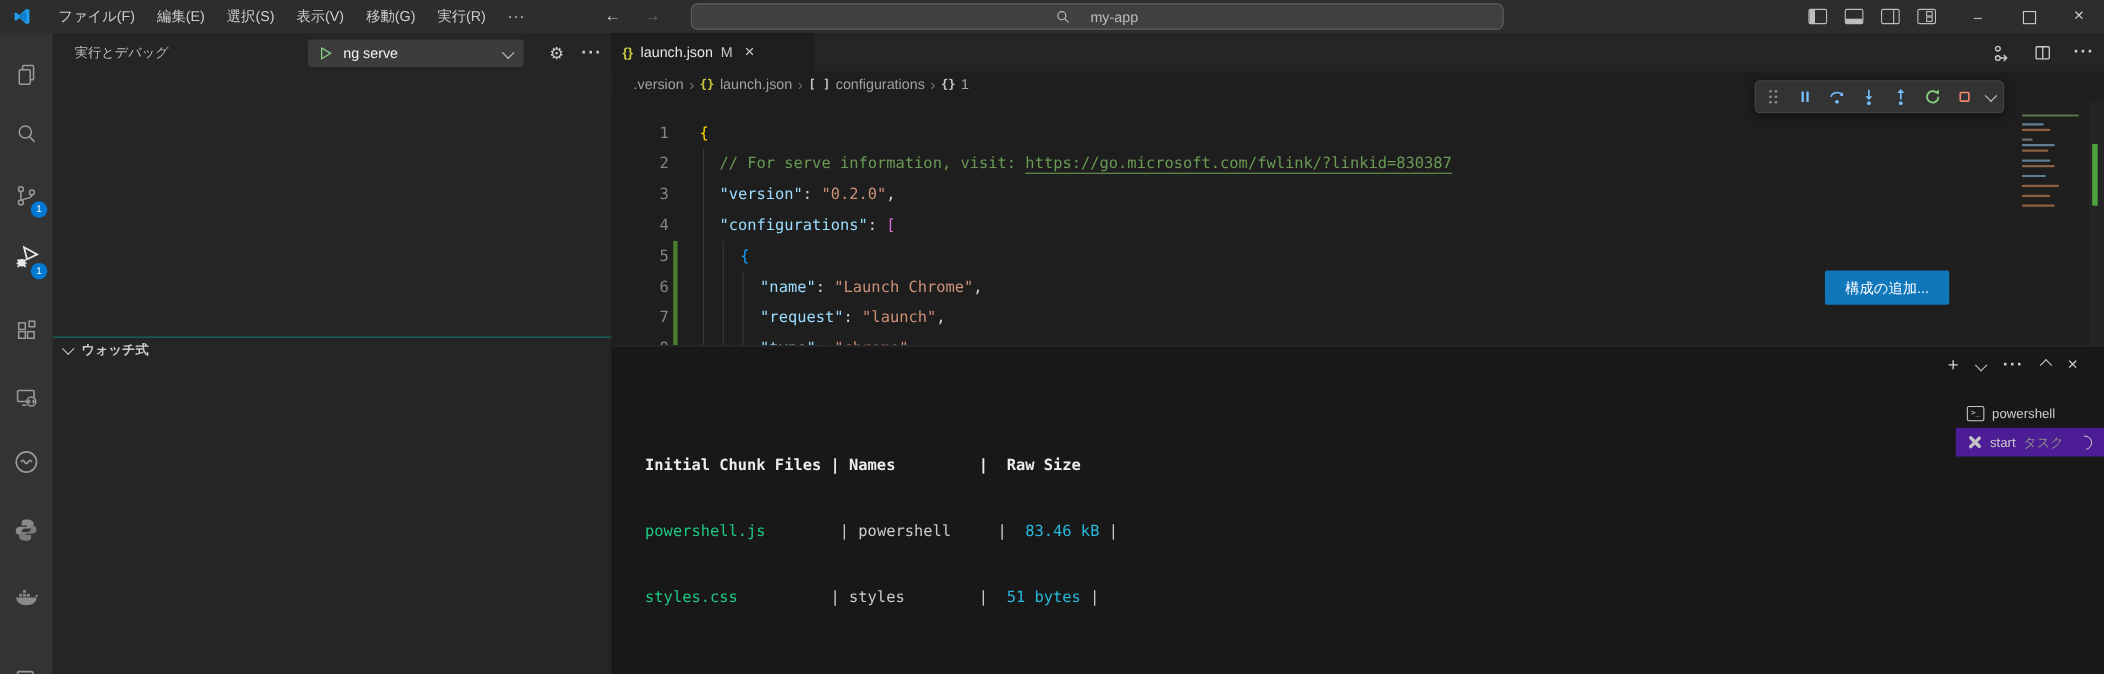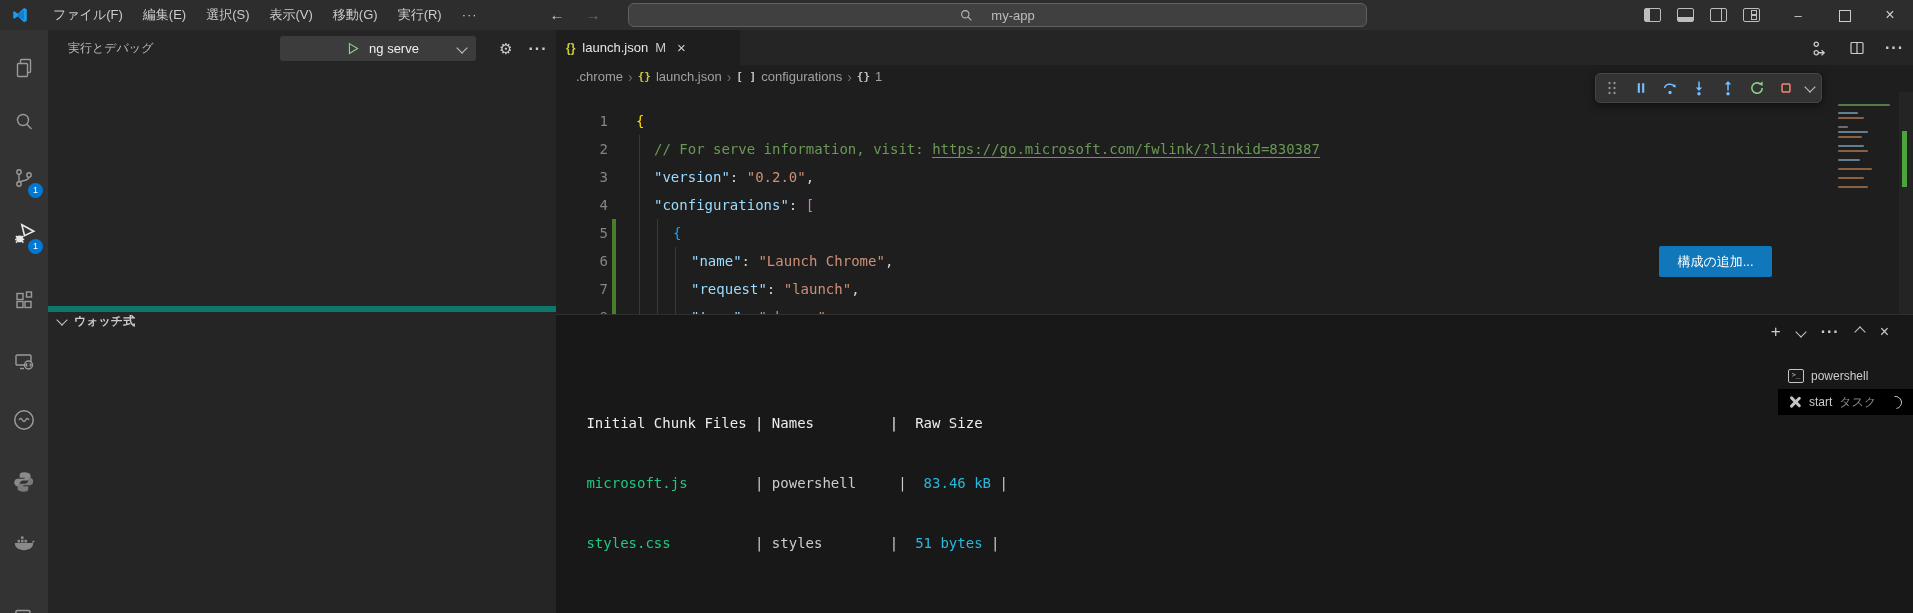--- a/index.html
+++ b/index.html
@@ -34,21 +34,21 @@
   .act{position:absolute;left:0;width:48px;height:48px;display:flex;align-items:center;justify-content:center;}
   .act svg{stroke:#9a9a9a;fill:none;stroke-width:1.4;}
   .act.active svg{stroke:#e8e8e8;}
   .badge{position:absolute;right:5px;bottom:4px;min-width:15px;height:15px;border-radius:8px;background:#0078d4;
          color:#fff;font-size:9px;line-height:15px;text-align:center;}
 
   
   .sidebar{position:absolute;left:48px;top:30px;width:508px;height:583px;background:#252526;color:#cccccc;}
   .sb-title{position:absolute;left:20px;top:10px;font-size:12px;color:#bbbbbb;}
   .cfg-box{position:absolute;left:232px;top:6px;width:196px;height:25px;background:#3c3c3c;border-radius:3px;
-           display:flex;align-items:center;font-size:13px;color:#f0f0f0;justify-content:center;}
+           display:flex;align-items:center;font-size:13px;color:#f0f0f0;}
   .chv{display:inline-block;width:7px;height:7px;border-left:1.5px solid #c5c5c5;border-bottom:1.5px solid #c5c5c5;transform:rotate(-45deg);}
   .chv.up{transform:rotate(135deg);}
   .sb-sec{position:absolute;left:0;width:508px;height:24px;display:flex;align-items:center;gap:8px;
           padding-left:10px;box-sizing:border-box;font-size:12px;font-weight:bold;color:#cccccc;}
   .icon-btn{display:flex;align-items:center;justify-content:center;width:22px;height:22px;color:#cccccc;}
 
   
   .tabstrip{position:absolute;left:556px;top:30px;width:1357px;height:35px;background:#252526;}
   .tab{position:absolute;left:0;top:0;height:35px;width:184px;background:#1e1e1e;display:flex;align-items:center;
        padding:0 10px;box-sizing:border-box;gap:7px;font-size:13px;color:#e7e7e7;}
@@ -89,25 +89,25 @@
   .scroll-shade{position:absolute;left:1899px;top:92px;width:14px;height:222px;background:rgba(121,121,121,.08);}
 
   
   .panel{position:absolute;left:556px;top:314px;width:1357px;height:299px;background:#181818;border-top:1px solid #2f2f2f;box-sizing:border-box;}
   .panel-tabs{position:absolute;left:38px;top:0;height:34px;display:flex;gap:28px;align-items:center;font-size:13px;color:#9d9d9d;}
   .panel-tab.active{color:#e7e7e7;border-bottom:1px solid #e7e7e7;padding-bottom:5px;margin-bottom:-6px;}
   .panel-acts{position:absolute;right:24px;top:0;height:34px;display:flex;align-items:center;gap:16px;color:#cccccc;}
   .term{position:absolute;left:22px;top:58px;font-size:14px;line-height:20px;white-space:pre;
         font-family:"DejaVu Sans Mono","Liberation Mono",monospace;}
   .t-line{height:20px;}
-  .tok-text{color:#cccccc}.tok-bold{color:#ededed;font-weight:normal}
+  .tok-text{color:#cccccc}.tok-bold{color:#ededed;font-weight:bold}
   .tok-green{color:#1fc983}.tok-cyan{color:#29b8db}
   .task-list{position:absolute;left:1222px;top:48px;width:135px;font-size:12px;color:#cccccc;}
   .task-row{height:26px;display:flex;align-items:center;gap:7px;padding-left:10px;}
-  .task-row.selected{background:#000000;}
+  .task-row.selected{background:#4c1d95;}
   .ps-ic{width:14px;height:12px;border:1px solid #c5c5c5;border-radius:2px;font-size:7px;line-height:11px;
          text-align:center;color:#c5c5c5;font-family:"DejaVu Sans Mono",monospace;}
   .tools-ic{width:14px;height:14px;position:relative;}
   .tools-ic:before,.tools-ic:after{content:"";position:absolute;left:6px;top:0;width:2.5px;height:14px;background:#c5c5c5;border-radius:2px;}
   .tools-ic:before{transform:rotate(45deg);} .tools-ic:after{transform:rotate(-45deg);}
   .spinner{width:11px;height:11px;border:1.5px solid transparent;border-top-color:#bbb;border-right-color:#bbb;
            border-radius:50%;transform:rotate(35deg);margin-left:6px;}
   .dim{color:#8d8d8d;}
 </style>
 </head>
@@ -239,21 +239,21 @@
     <svg width="13" height="13" viewBox="0 0 16 16" style="margin:0 9px 0 10px;">
       <polygon points="3,2 13,8 3,14" fill="none" stroke="#89d185" stroke-width="1.4"></polygon>
     </svg>
     <span>ng serve</span>
     <span class="chv" style="position:absolute;right:10px;top:8px;"></span>
   </div>
   <span class="icon-btn" style="position:absolute;left:447px;top:8px;font-size:15px;">⚙</span>
   <span class="icon-btn" style="position:absolute;left:479px;top:8px;font-weight:bold;letter-spacing:1px;">···</span>
 
 
-  <div class="sb-sec" style="top:276px;border-top:6px solid #0f766e;">
+  <div class="sb-sec" style="top:276px;border-top:1px solid #0f766e;">
     <span class="chv" style="margin-top:-3px;"></span>
     <span>ウォッチ式</span>
   </div>
 </div>
 
 <div class="tabstrip">
   <div class="tab">
     <span class="tab-json-ic">{}</span>
     <span>launch.json</span>
     <span class="tab-mod">M</span>
@@ -267,21 +267,21 @@
       <path d="M6 12h5M9 9.5L11.5 12 9 14.5"></path>
     </svg>
   <svg width="16" height="16" viewBox="0 0 16 16">
       <rect x="2" y="2.5" width="12" height="11" rx="1"></rect>
       <line x1="8" y1="2.5" x2="8" y2="13.5"></line>
     </svg>
   <span style="color:#cccccc;font-weight:bold;letter-spacing:1px;">···</span>
 </div>
 
 <div class="breadcrumbs">
-  <span>.chrome</span>
+  <span>.version</span>
   <span class="bc-sep">›</span>
   <span class="bc-obj">{}</span>
   <span>launch.json</span>
   <span class="bc-sep">›</span>
   <span class="bc-sym">[ ]</span>
   <span>configurations</span>
   <span class="bc-sep">›</span>
   <span class="bc-sym">{}</span>
   <span>1</span>
 </div>
@@ -403,21 +403,21 @@
   <div class="panel-acts">
     <span style="font-size:17px;">+</span>
     <span class="chv"></span>
     <span style="font-weight:bold;letter-spacing:1px;">···</span>
     <span class="chv up"></span>
     <span style="font-size:16px;">×</span>
   </div>
 
   <div class="term">
     <div class="t-line"><span class="tok-bold"> Initial Chunk Files | Names         |  Raw Size</span></div>
-    <div class="t-line"><span class="tok-green"> microsoft.js</span><span class="tok-text">        | powershell     |</span><span class="tok-cyan">  83.46 kB</span><span class="tok-text"> |</span></div>
+    <div class="t-line"><span class="tok-green"> powershell.js</span><span class="tok-text">        | powershell     |</span><span class="tok-cyan">  83.46 kB</span><span class="tok-text"> |</span></div>
     <div class="t-line"><span class="tok-green"> styles.css</span><span class="tok-text">          | styles        |</span><span class="tok-cyan">  51 bytes</span><span class="tok-text"> |</span></div>
     
     
     
     
     
     
     
   </div>
 

